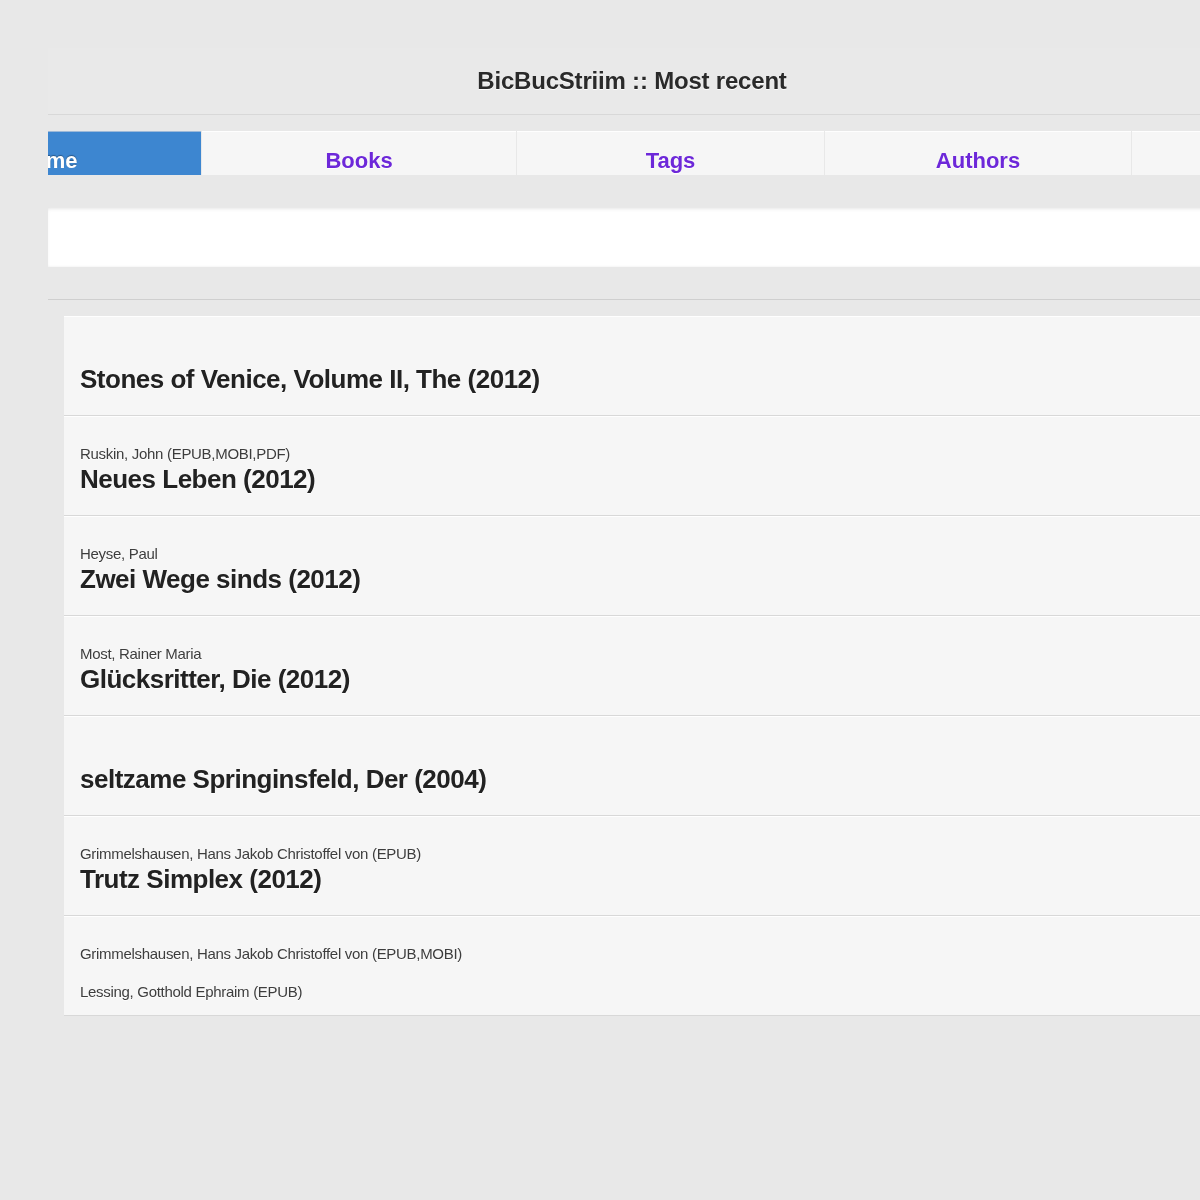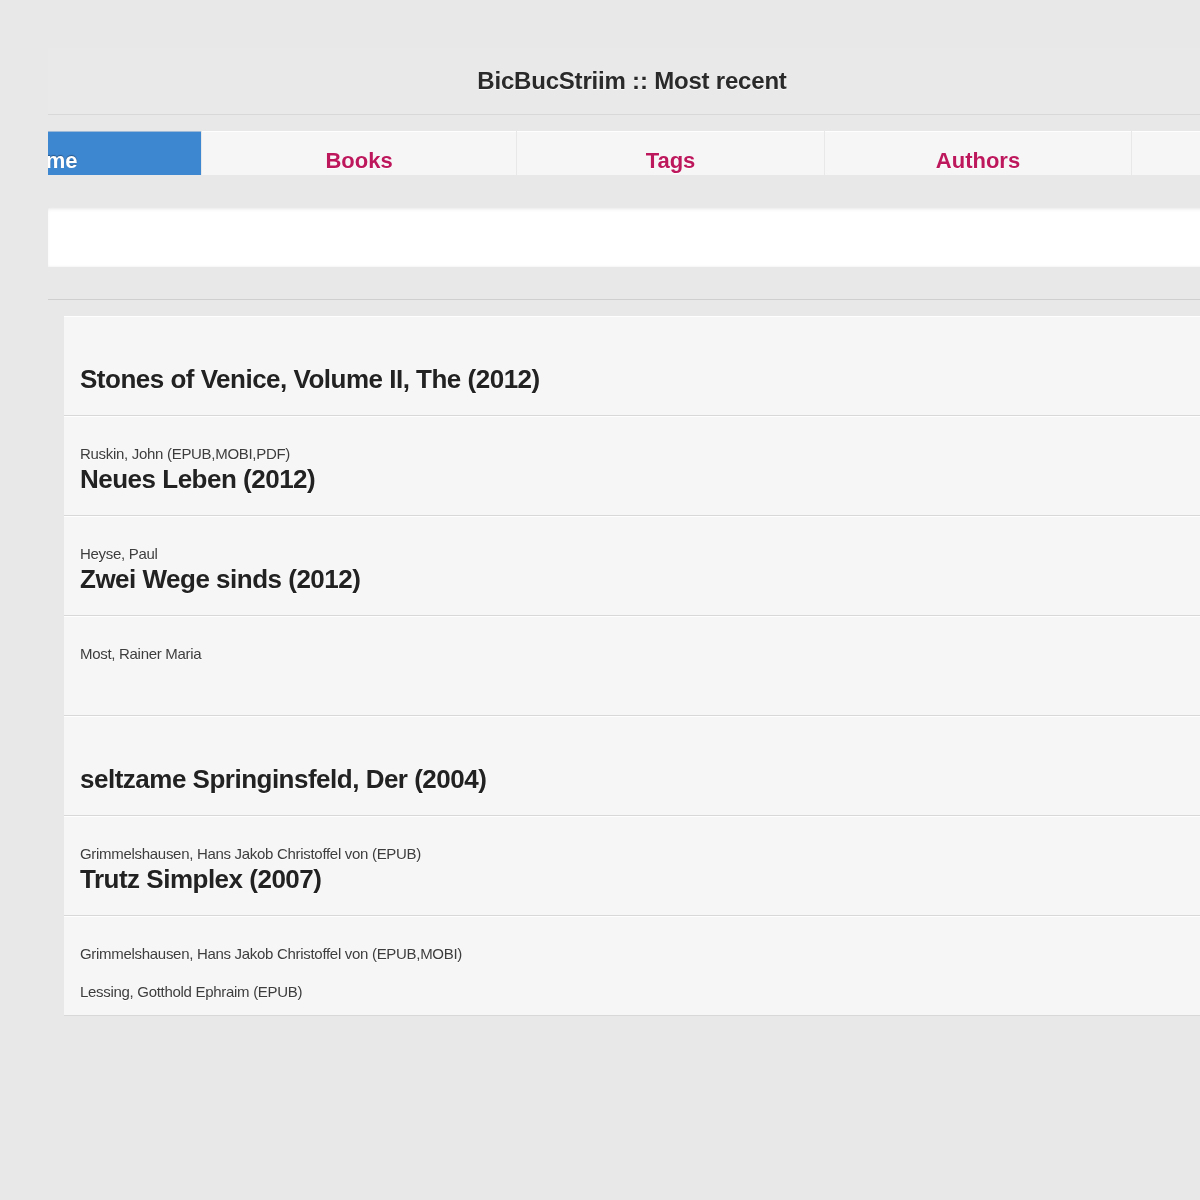--- a/index.html
+++ b/index.html
@@ -46,21 +46,21 @@
     background: #f6f6f6;
     border-bottom: 1px solid #d9d9d9;
     box-shadow: inset 0 1px 0 rgba(255,255,255,0.9);
     text-decoration: none;
     cursor: pointer;
     flex: 0 0 auto;
   }
   .tab span {
     font-size: 22px;
     font-weight: bold;
-    color: #be185d;
+    color: #6d28d9;
     text-shadow: 0 1px 0 rgba(255,255,255,0.85);
     white-space: nowrap;
   }
   .tab.t0 { width: 308px; }
   .tab.t1 { width: 314px; }
   .tab.t2 { width: 306px; }
   .tab.t3 { width: 307px; }
   .tab.t4 { width: 308px; }
   .tab.active {
     background: #3d86d0;
@@ -169,27 +169,28 @@
     </li>
     <li class="book">
       <div class="btitle">Neues Leben (2012)</div>
       <div class="bauthor">Heyse, Paul</div>
     </li>
     <li class="book">
       <div class="btitle">Zwei Wege sinds (2012)</div>
       <div class="bauthor">Most, Rainer Maria</div>
     </li>
     <li class="book">
+      <div class="btitle">Glücksritter, Die (2012)</div>
     </li>
     <li class="book">
       <div class="btitle">seltzame Springinsfeld, Der (2004)</div>
       <div class="bauthor">Grimmelshausen, Hans Jakob Christoffel von (EPUB)</div>
     </li>
     <li class="book">
-      <div class="btitle">Trutz Simplex (2007)</div>
+      <div class="btitle">Trutz Simplex (2012)</div>
       <div class="bauthor">Grimmelshausen, Hans Jakob Christoffel von (EPUB,MOBI)</div>
     </li>
     <li class="book">
       <div class="bauthor">Lessing, Gotthold Ephraim (EPUB)</div>
     </li>
   </ul>
 
   <div class="hscrollbar"></div>
 
 </div>

